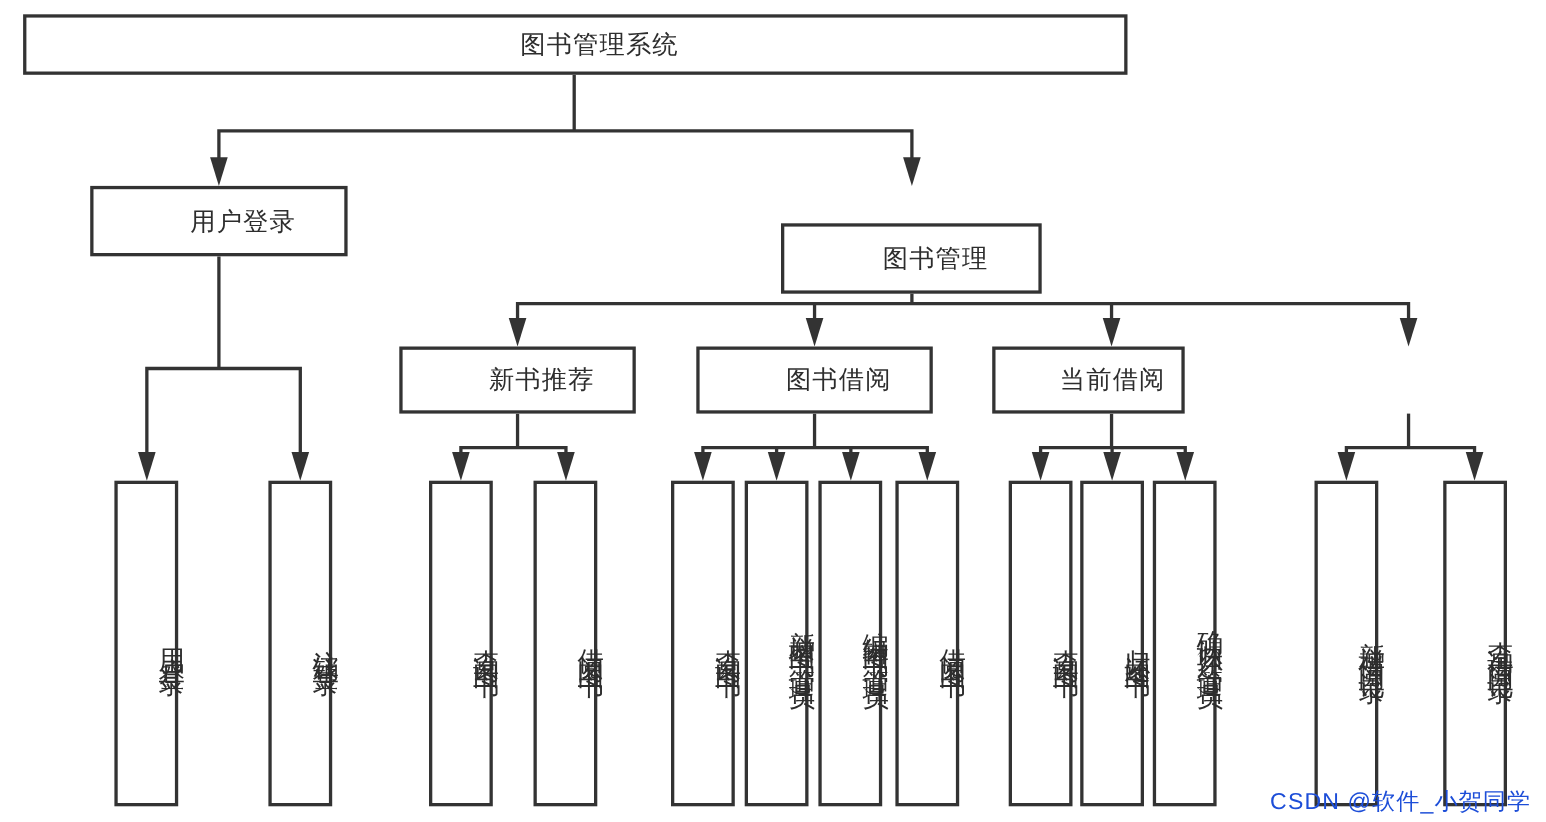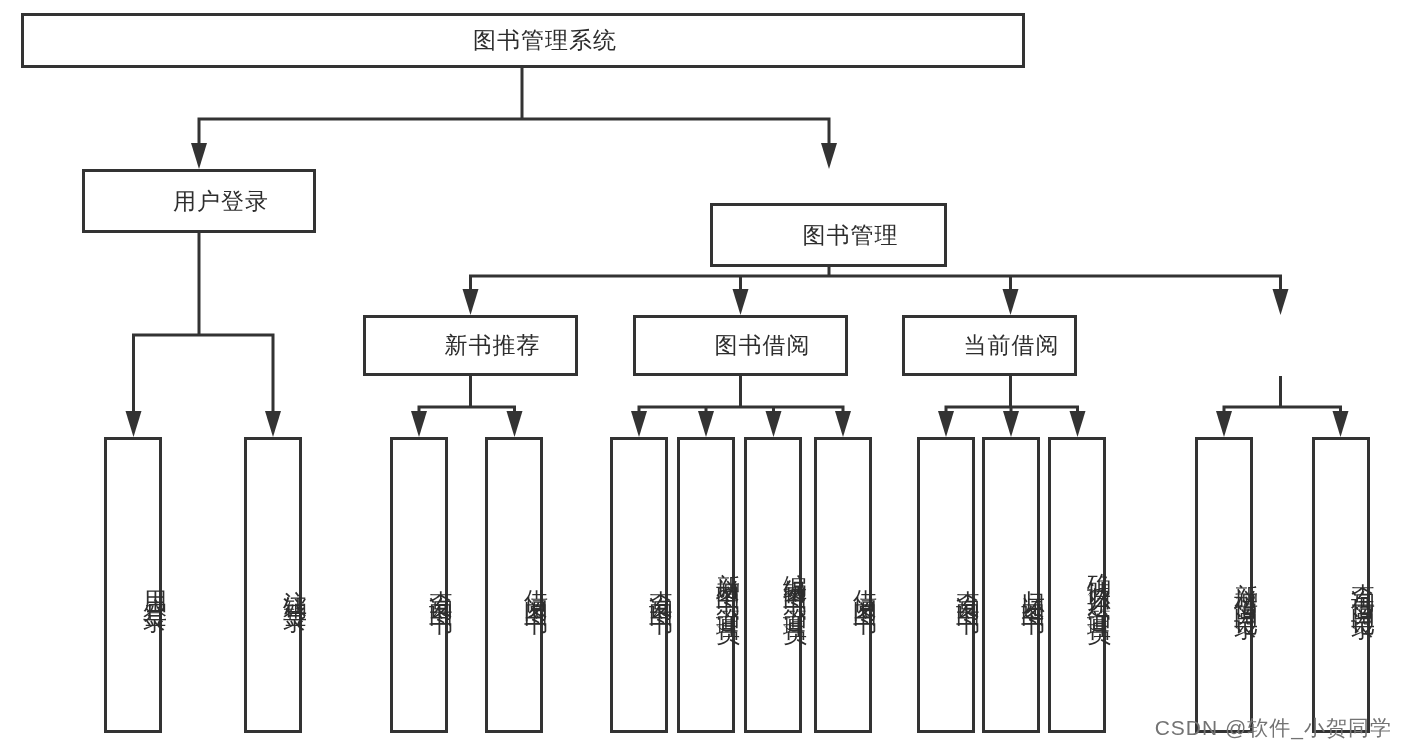--- a/index.html
+++ b/index.html
@@ -60,21 +60,21 @@
   #n-leaf-query-3       { left: 917px;  }
   #n-leaf-return        { left: 982px;  }
   #n-leaf-confirm       { left: 1048px; }
   #n-leaf-add-record    { left: 1195px; }
   #n-leaf-query-record  { left: 1312px; }
   .watermark {
     position: absolute;
     right: 13px;
     top: 714px;
     font-size: 21px;
-    color: #737373;
+    color: #1d4ed8;
     letter-spacing: 1px;
     white-space: nowrap;
     z-index: 5;
   }
 </style>
 </head>
 <body>
 
 <div class="canvas">
 

